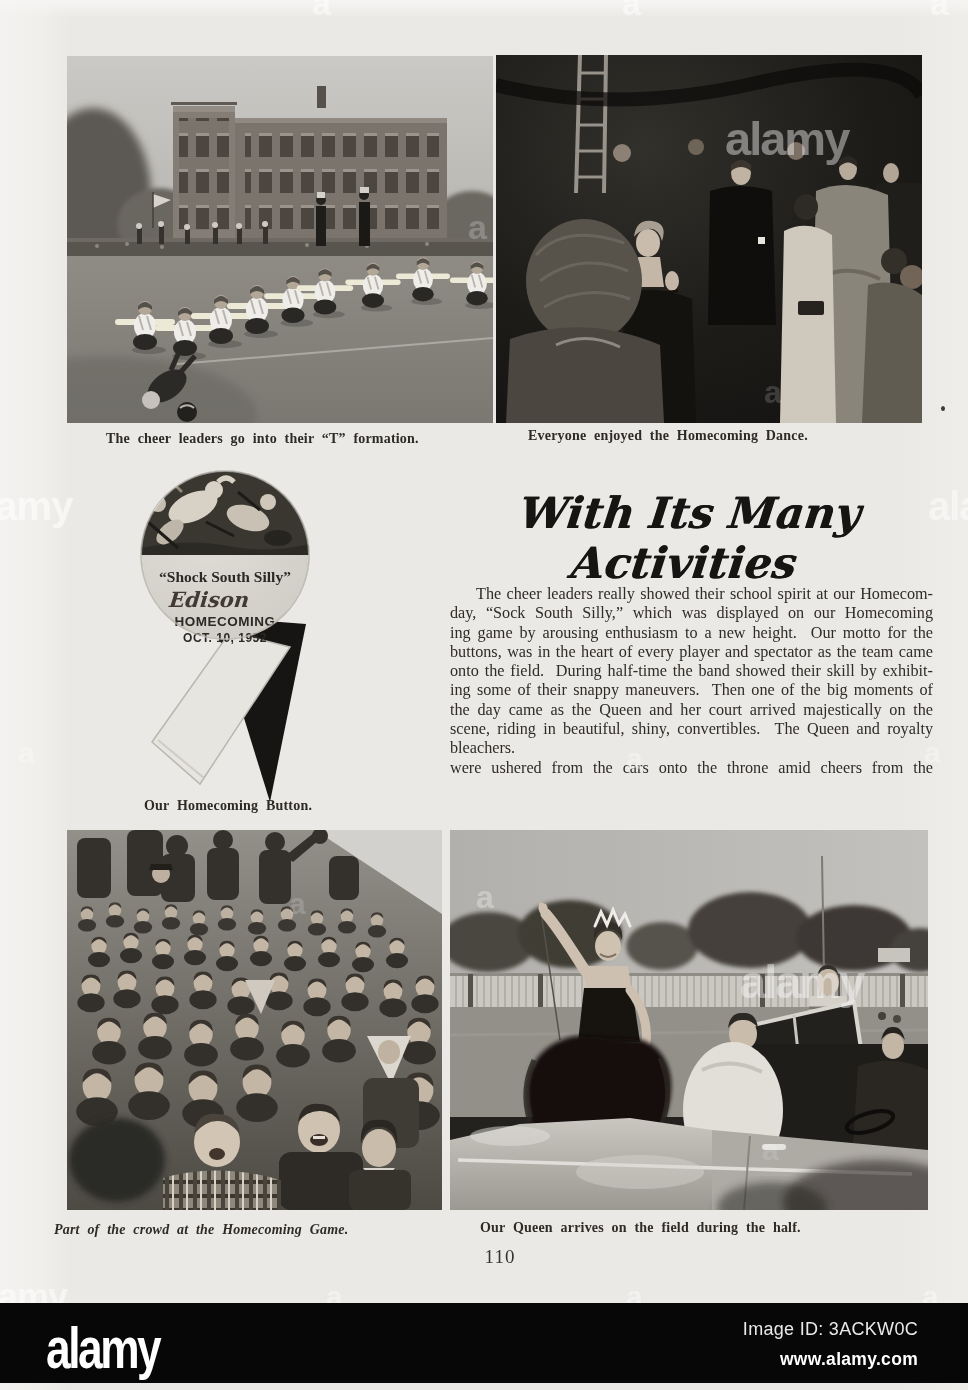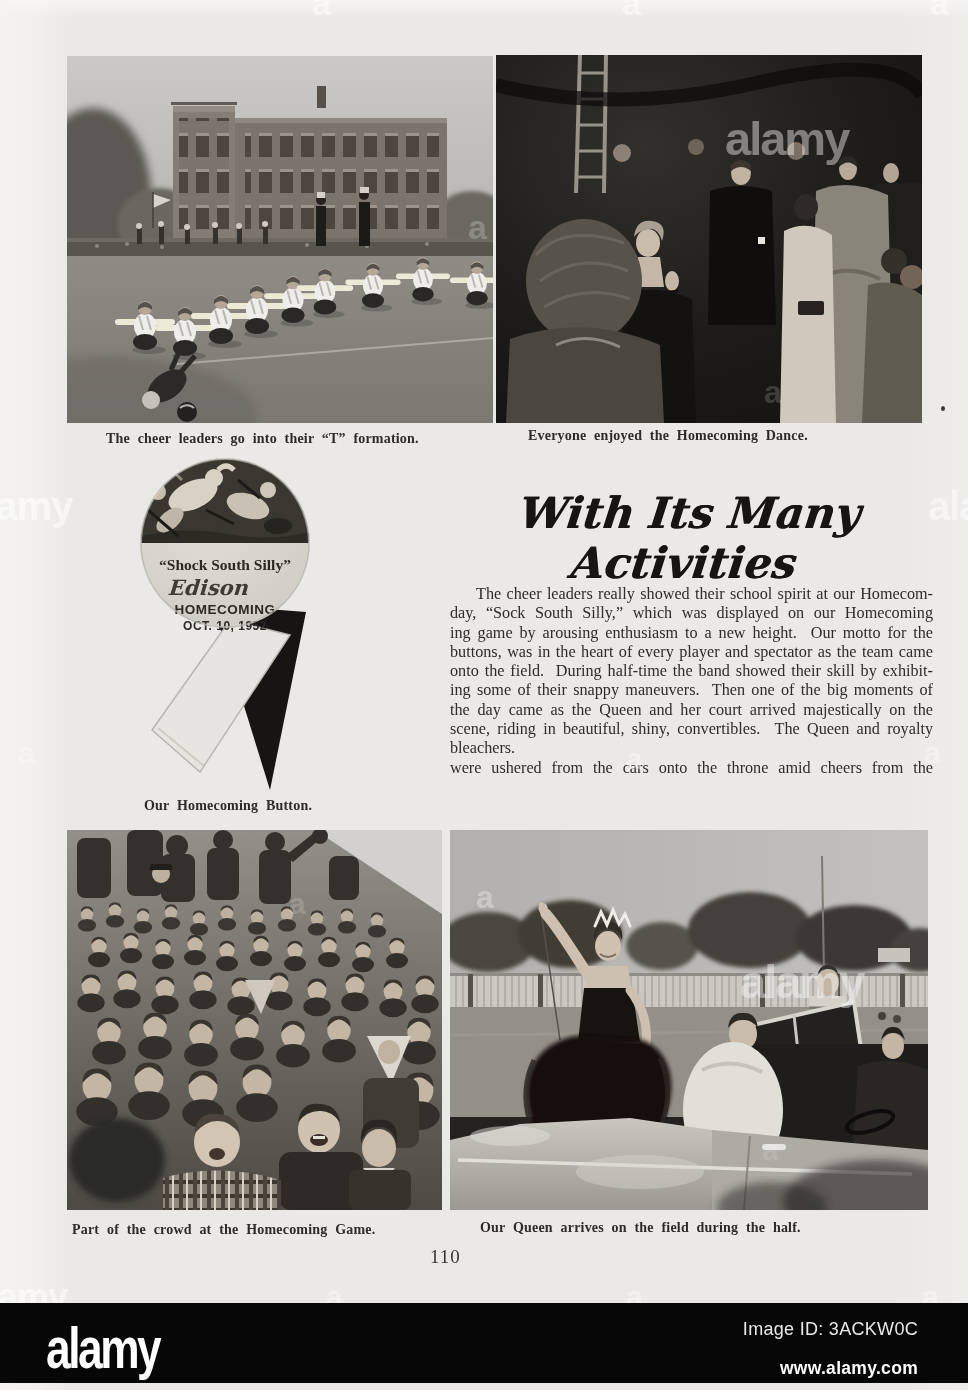--- a/index.html
+++ b/index.html
@@ -16,33 +16,33 @@
     font-size:14px;color:#2e2b27;word-spacing:4px;letter-spacing:.2px;white-space:nowrap;}
   .heading{position:absolute;left:436px;top:488px;width:502px;text-align:center;
     font-family:"DejaVu Serif",serif;font-style:italic;font-weight:bold;font-size:43px;
     color:#161514;transform:skewX(-7deg);letter-spacing:0px;
     text-shadow:.6px 0 0 #161514;}
   .bodytext{position:absolute;left:450px;top:585px;width:483px;
     font-size:16.2px;line-height:19.3px;color:#2f2c28;}
   .bl{text-align:justify;text-align-last:justify;white-space:pre-wrap;}
   .bl.first{text-indent:26px;}
   .bl.last{text-align-last:left;}
-  .pagenum{position:absolute;left:430px;top:1246px;width:140px;text-align:left;
+  .pagenum{position:absolute;left:430px;top:1246px;width:140px;text-align:center;
     font-size:19px;color:#363330;letter-spacing:1px;}
   .alamybar{position:absolute;left:0;top:1303px;width:968px;height:80px;background:#070707;z-index:9;}
   .alamylogo{position:absolute;left:46px;top:14px;color:#fff;
     font-family:"Liberation Sans",sans-serif;font-weight:bold;font-size:54px;
     letter-spacing:-3px;transform:scale(.82,1.06);transform-origin:left center;}
   .barright{position:absolute;right:50px;top:16px;text-align:right;color:#fff;
     font-family:"Liberation Sans",sans-serif;}
   .barid{font-size:18px;color:#e9e9e9;letter-spacing:.3px;}
-  .barurl{font-size:17.5px;font-weight:bold;margin-top:18px;letter-spacing:.3px;}
+  .barurl{font-size:17.5px;font-weight:bold;margin-top:9px;letter-spacing:.3px;}
   .wm{position:absolute;font-family:"Liberation Sans",sans-serif;font-weight:bold;
     color:#ffffff;pointer-events:none;z-index:5;letter-spacing:-1px;}
-  .buttonwrap{position:absolute;left:118px;top:440px;width:236px;height:360px;}
+  .buttonwrap{position:absolute;left:118px;top:452px;width:236px;height:360px;}
   .buttonwrap svg{display:block;width:100%;height:100%;}
   .speck{position:absolute;width:4px;height:5px;background:#3c3a36;border-radius:50%;z-index:4;}
 </style>
 </head>
 <body>
 
 <div id="canvas">
 
   <div class="photo" style="left:67px;top:56px;width:426px;height:367px;">
     <svg viewBox="0 0 426 367" preserveAspectRatio="none">
@@ -525,21 +525,21 @@
         <ellipse cx="428" cy="372" rx="95" ry="42" fill="#1b1916" opacity=".55" filter="url(#b4q)"></ellipse>
         <ellipse cx="322" cy="378" rx="55" ry="26" fill="#23211d" opacity=".5" filter="url(#b4q)"></ellipse>
       </g>
 
       <text x="290" y="168" font-family="Liberation Sans, sans-serif" font-weight="bold" font-size="47" fill="#ffffff" opacity="0.42" letter-spacing="-2">alamy</text>
       <text x="26" y="78" font-family="Liberation Sans, sans-serif" font-weight="bold" font-size="32" fill="#ffffff" opacity="0.3">a</text>
       <text x="312" y="330" font-family="Liberation Sans, sans-serif" font-weight="bold" font-size="30" fill="#ffffff" opacity="0.12">a</text>
     </svg>
   </div>
 
-  <div class="caption" style="left:72px;top:1222px;">Part of the crowd at the Homecoming Game.</div>
+  <div class="caption" style="left:54px;top:1222px;font-style:italic;">Part of the crowd at the Homecoming Game.</div>
   <div class="caption" style="left:480px;top:1220px;">Our Queen arrives on the field during the half.</div>
   <div class="pagenum">110</div>
 
   <span class="wm" style="left:-36px;top:484px;font-size:40px;opacity:.6;">alamy</span>
   <span class="wm" style="left:928px;top:484px;font-size:40px;opacity:.5;">alamy</span>
   <span class="wm" style="left:312px;top:-16px;font-size:34px;opacity:.5;">a</span>
   <span class="wm" style="left:622px;top:-16px;font-size:34px;opacity:.5;">a</span>
   <span class="wm" style="left:930px;top:-16px;font-size:34px;opacity:.5;">a</span>
   <span class="wm" style="left:18px;top:736px;font-size:30px;opacity:.45;color:#fbfaf8;">a</span>
   <span class="wm" style="left:626px;top:742px;font-size:30px;opacity:.45;color:#fbfaf8;">a</span>

